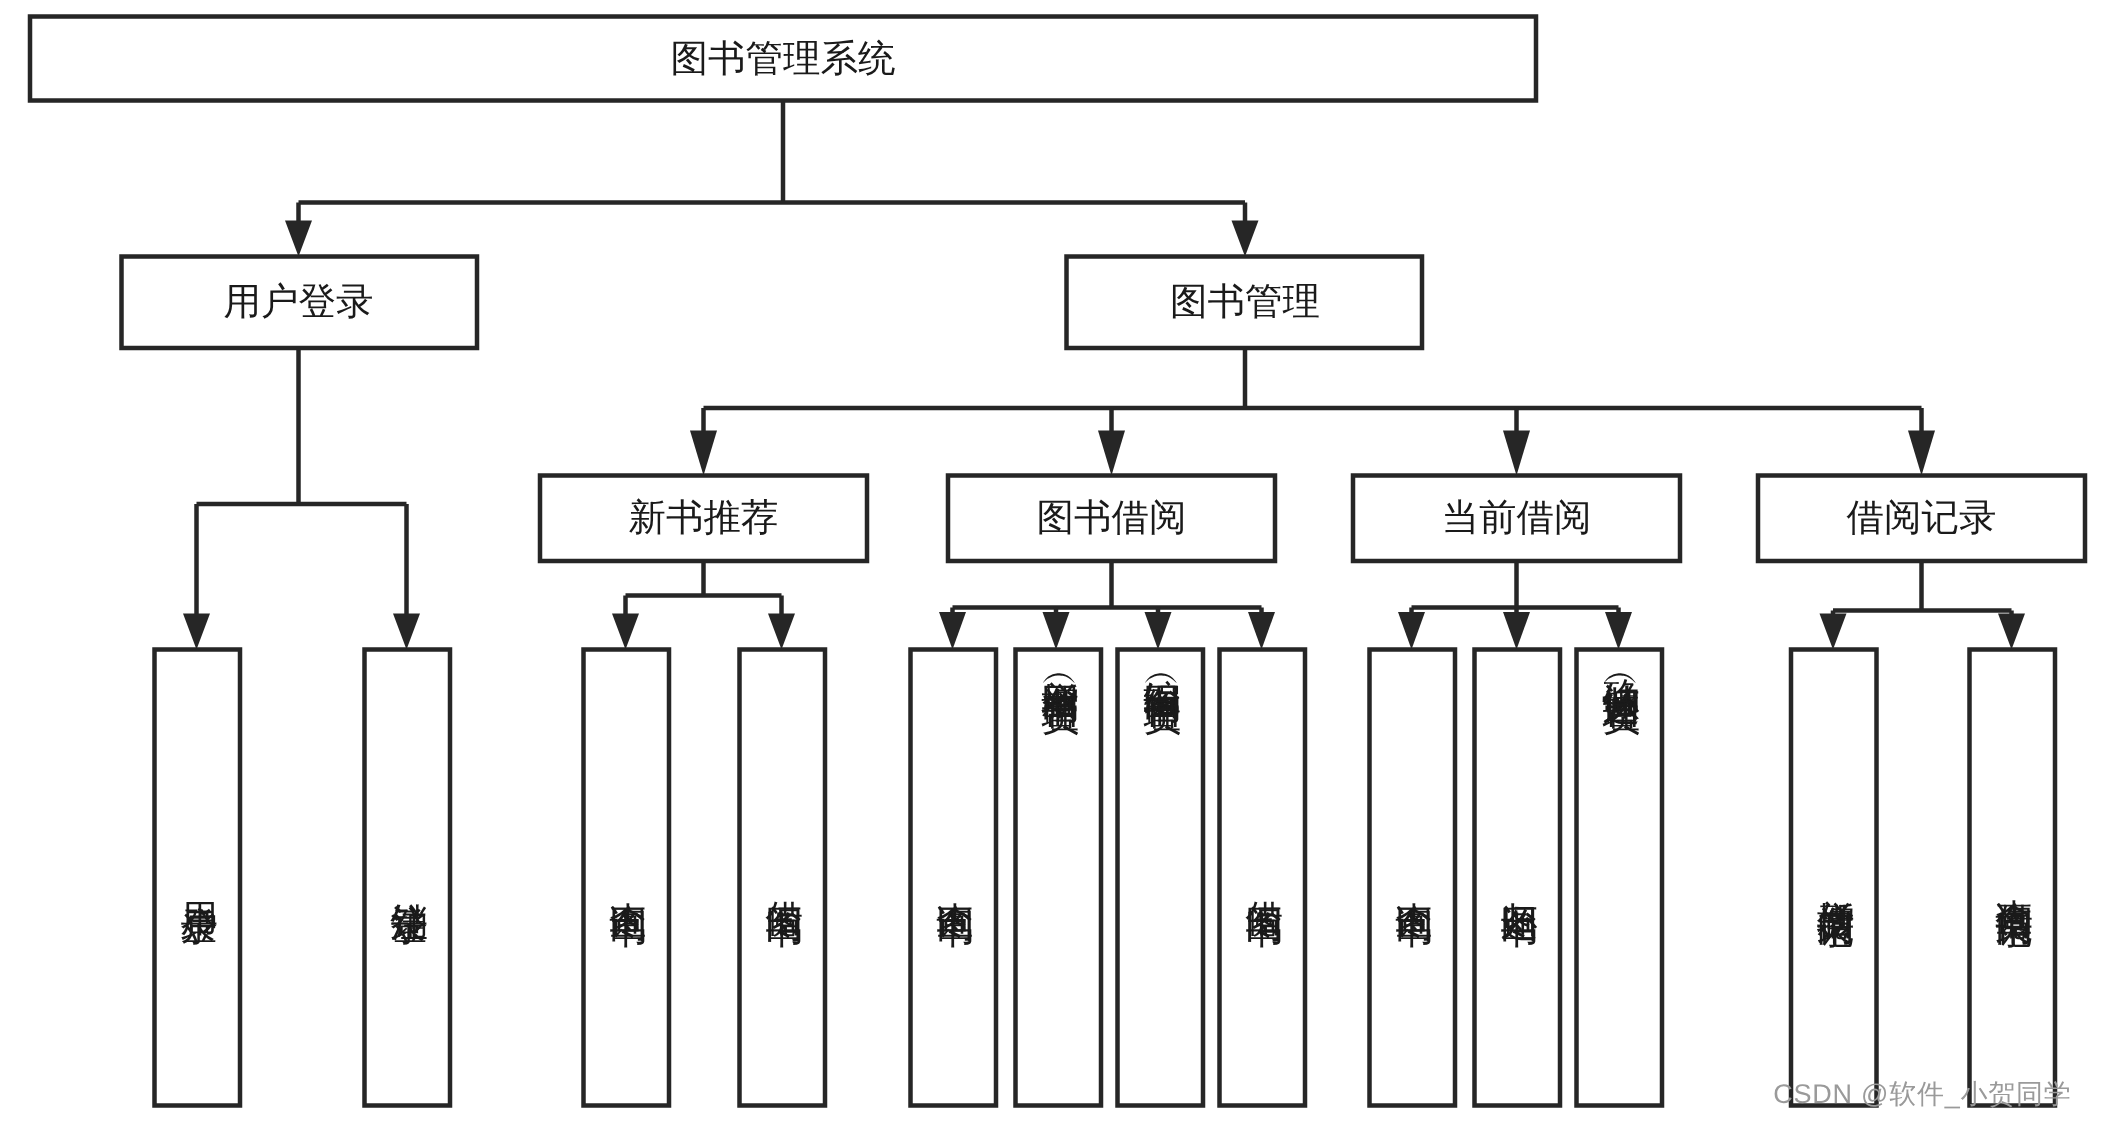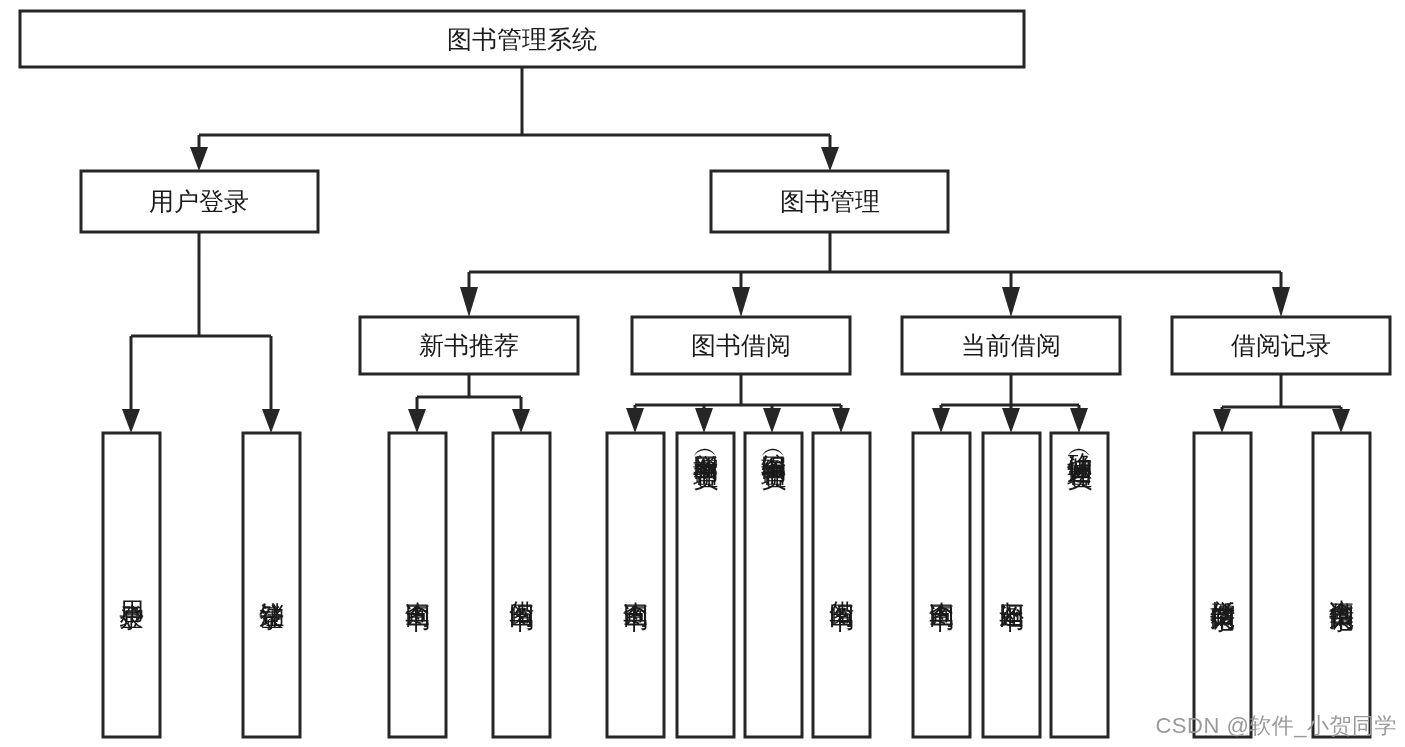--- a/index.html
+++ b/index.html
@@ -69,24 +69,24 @@
     font-family: "Liberation Sans", "DejaVu Sans", sans-serif;
     font-size: 25px;
     line-height: 1.18;
     letter-spacing: 2px;
     color: #1a1a1a;
     white-space: nowrap;
     text-align: center;
   }
   .watermark {
     position: absolute;
-    right: 8px;
+    right: 24px;
     bottom: 6px;
     font-family: "Liberation Sans", "DejaVu Sans", sans-serif;
-    font-size: 22px;
+    font-size: 18px;
     color: #9a9a9a;
     letter-spacing: 0.5px;
     user-select: none;
   }
 </style>
 </head>
 <body>
 
 <div id="diagram-root">
 

